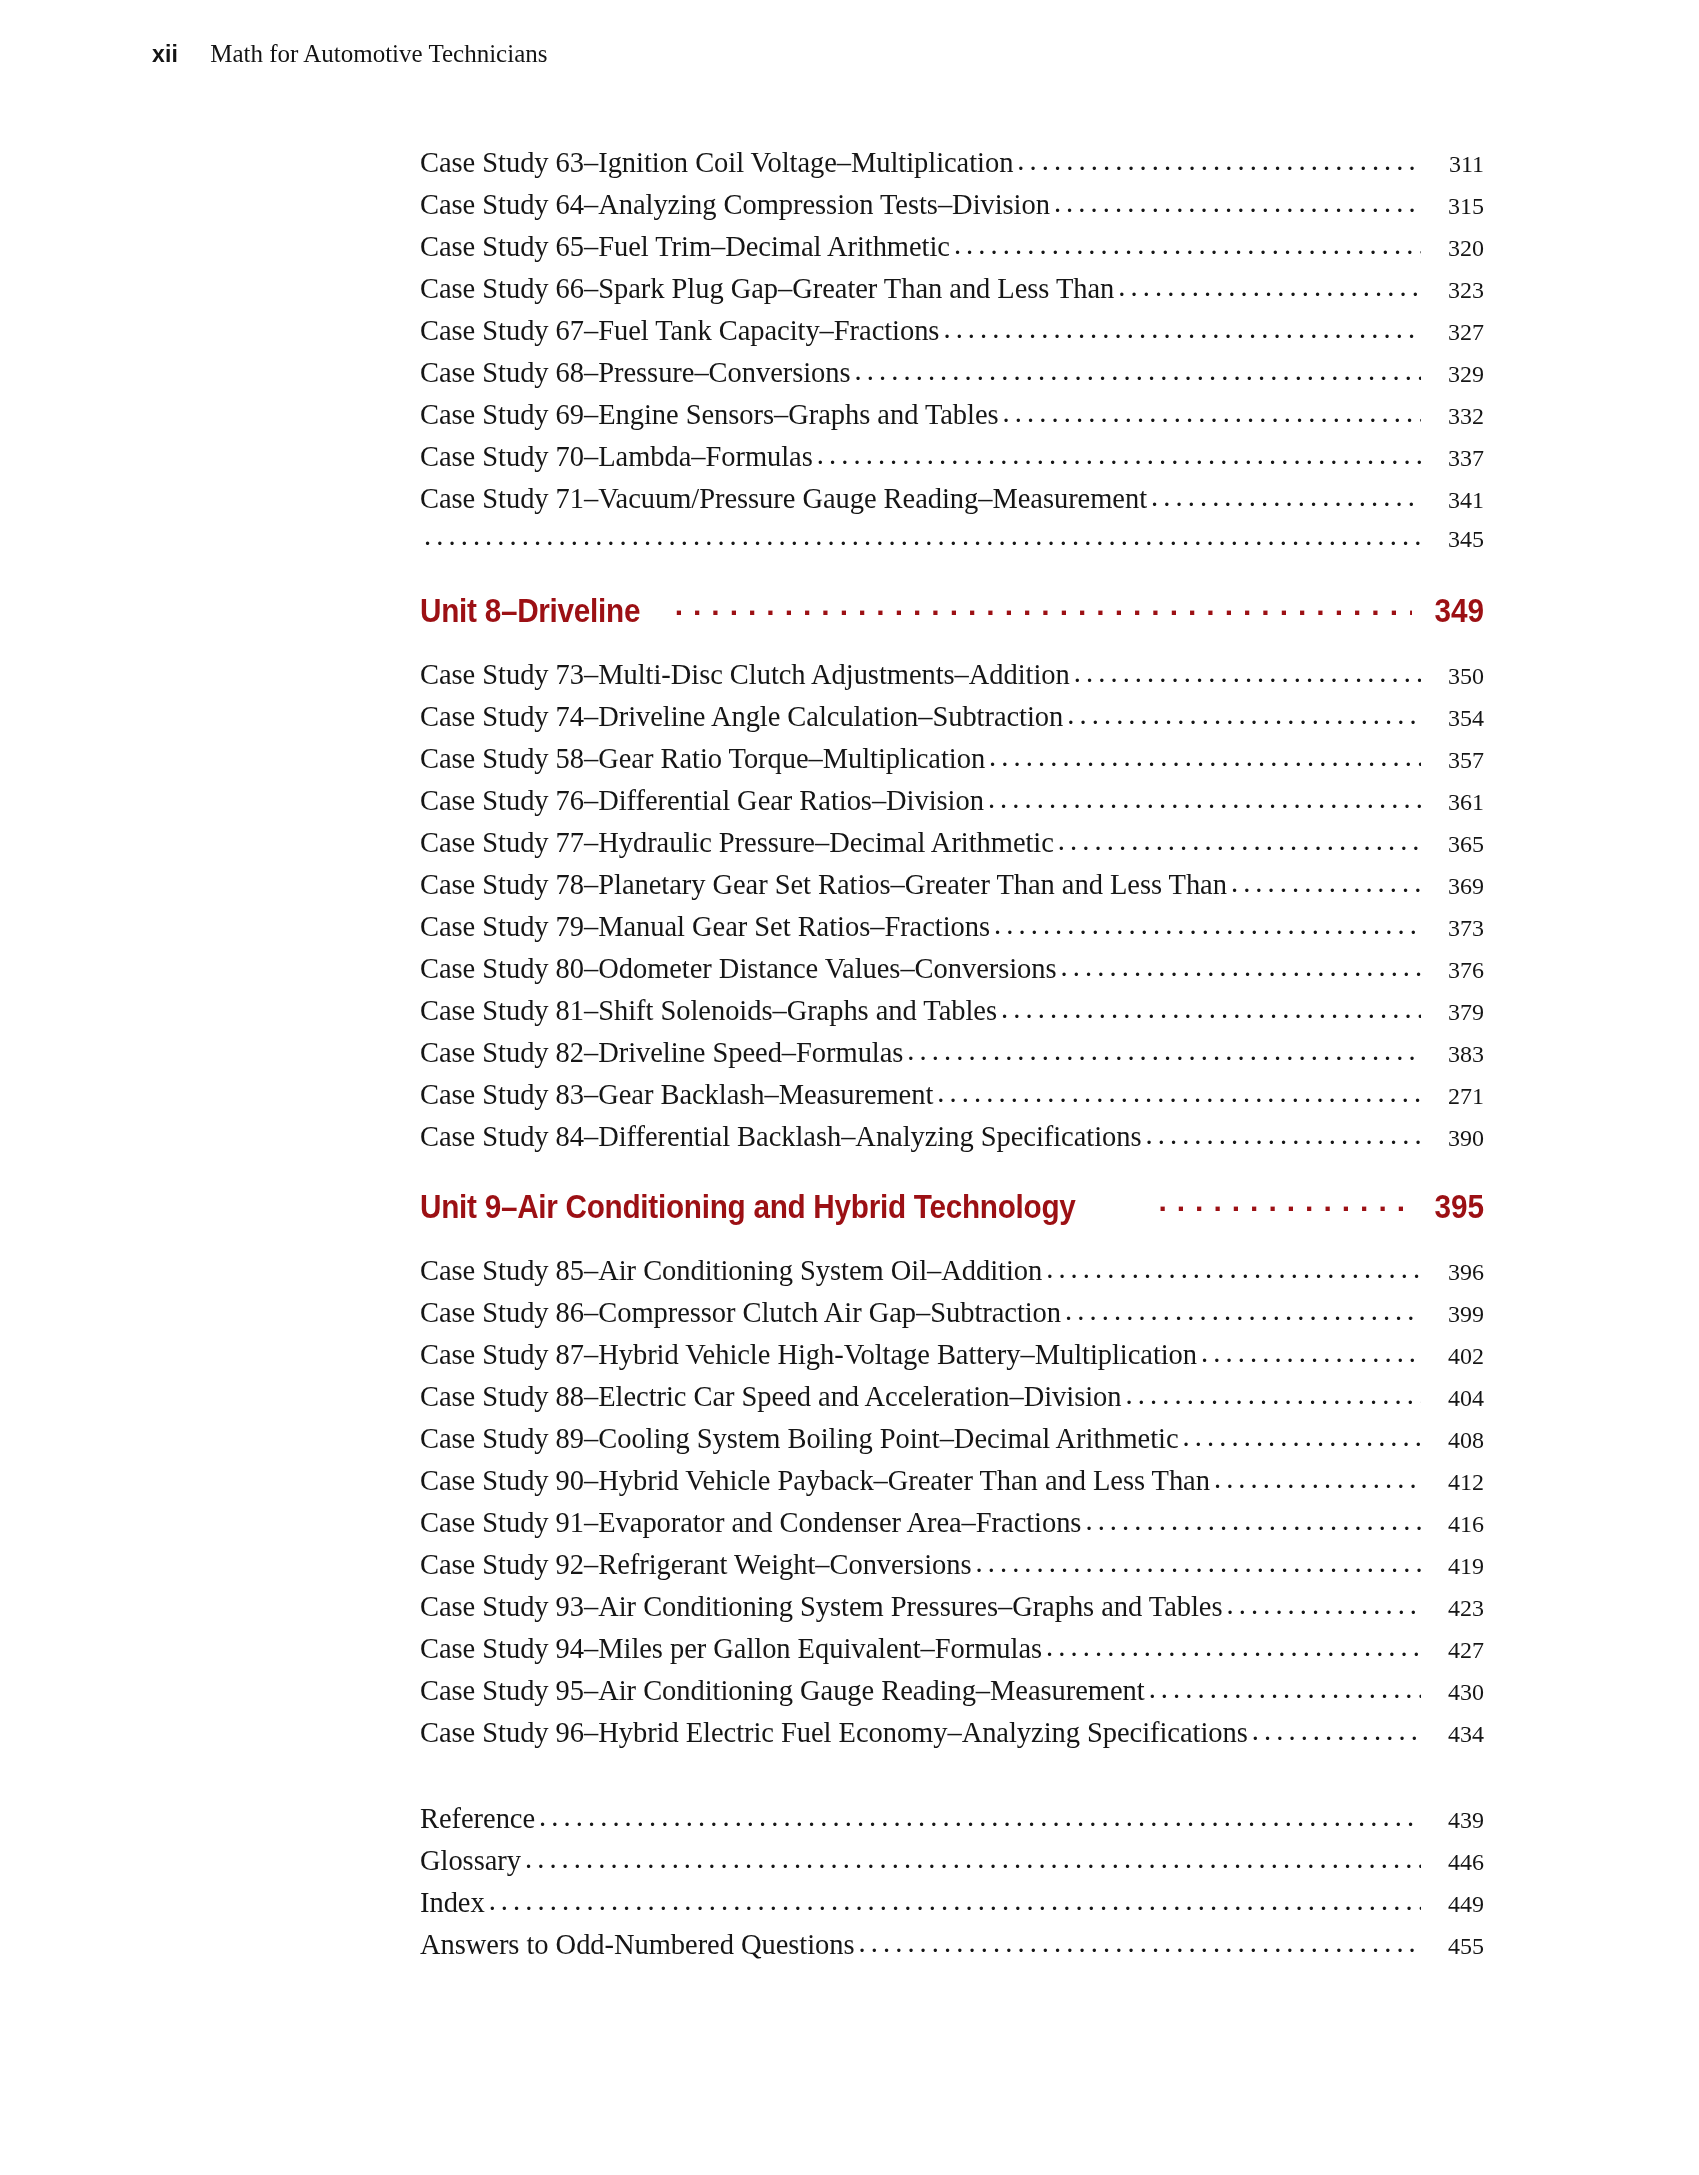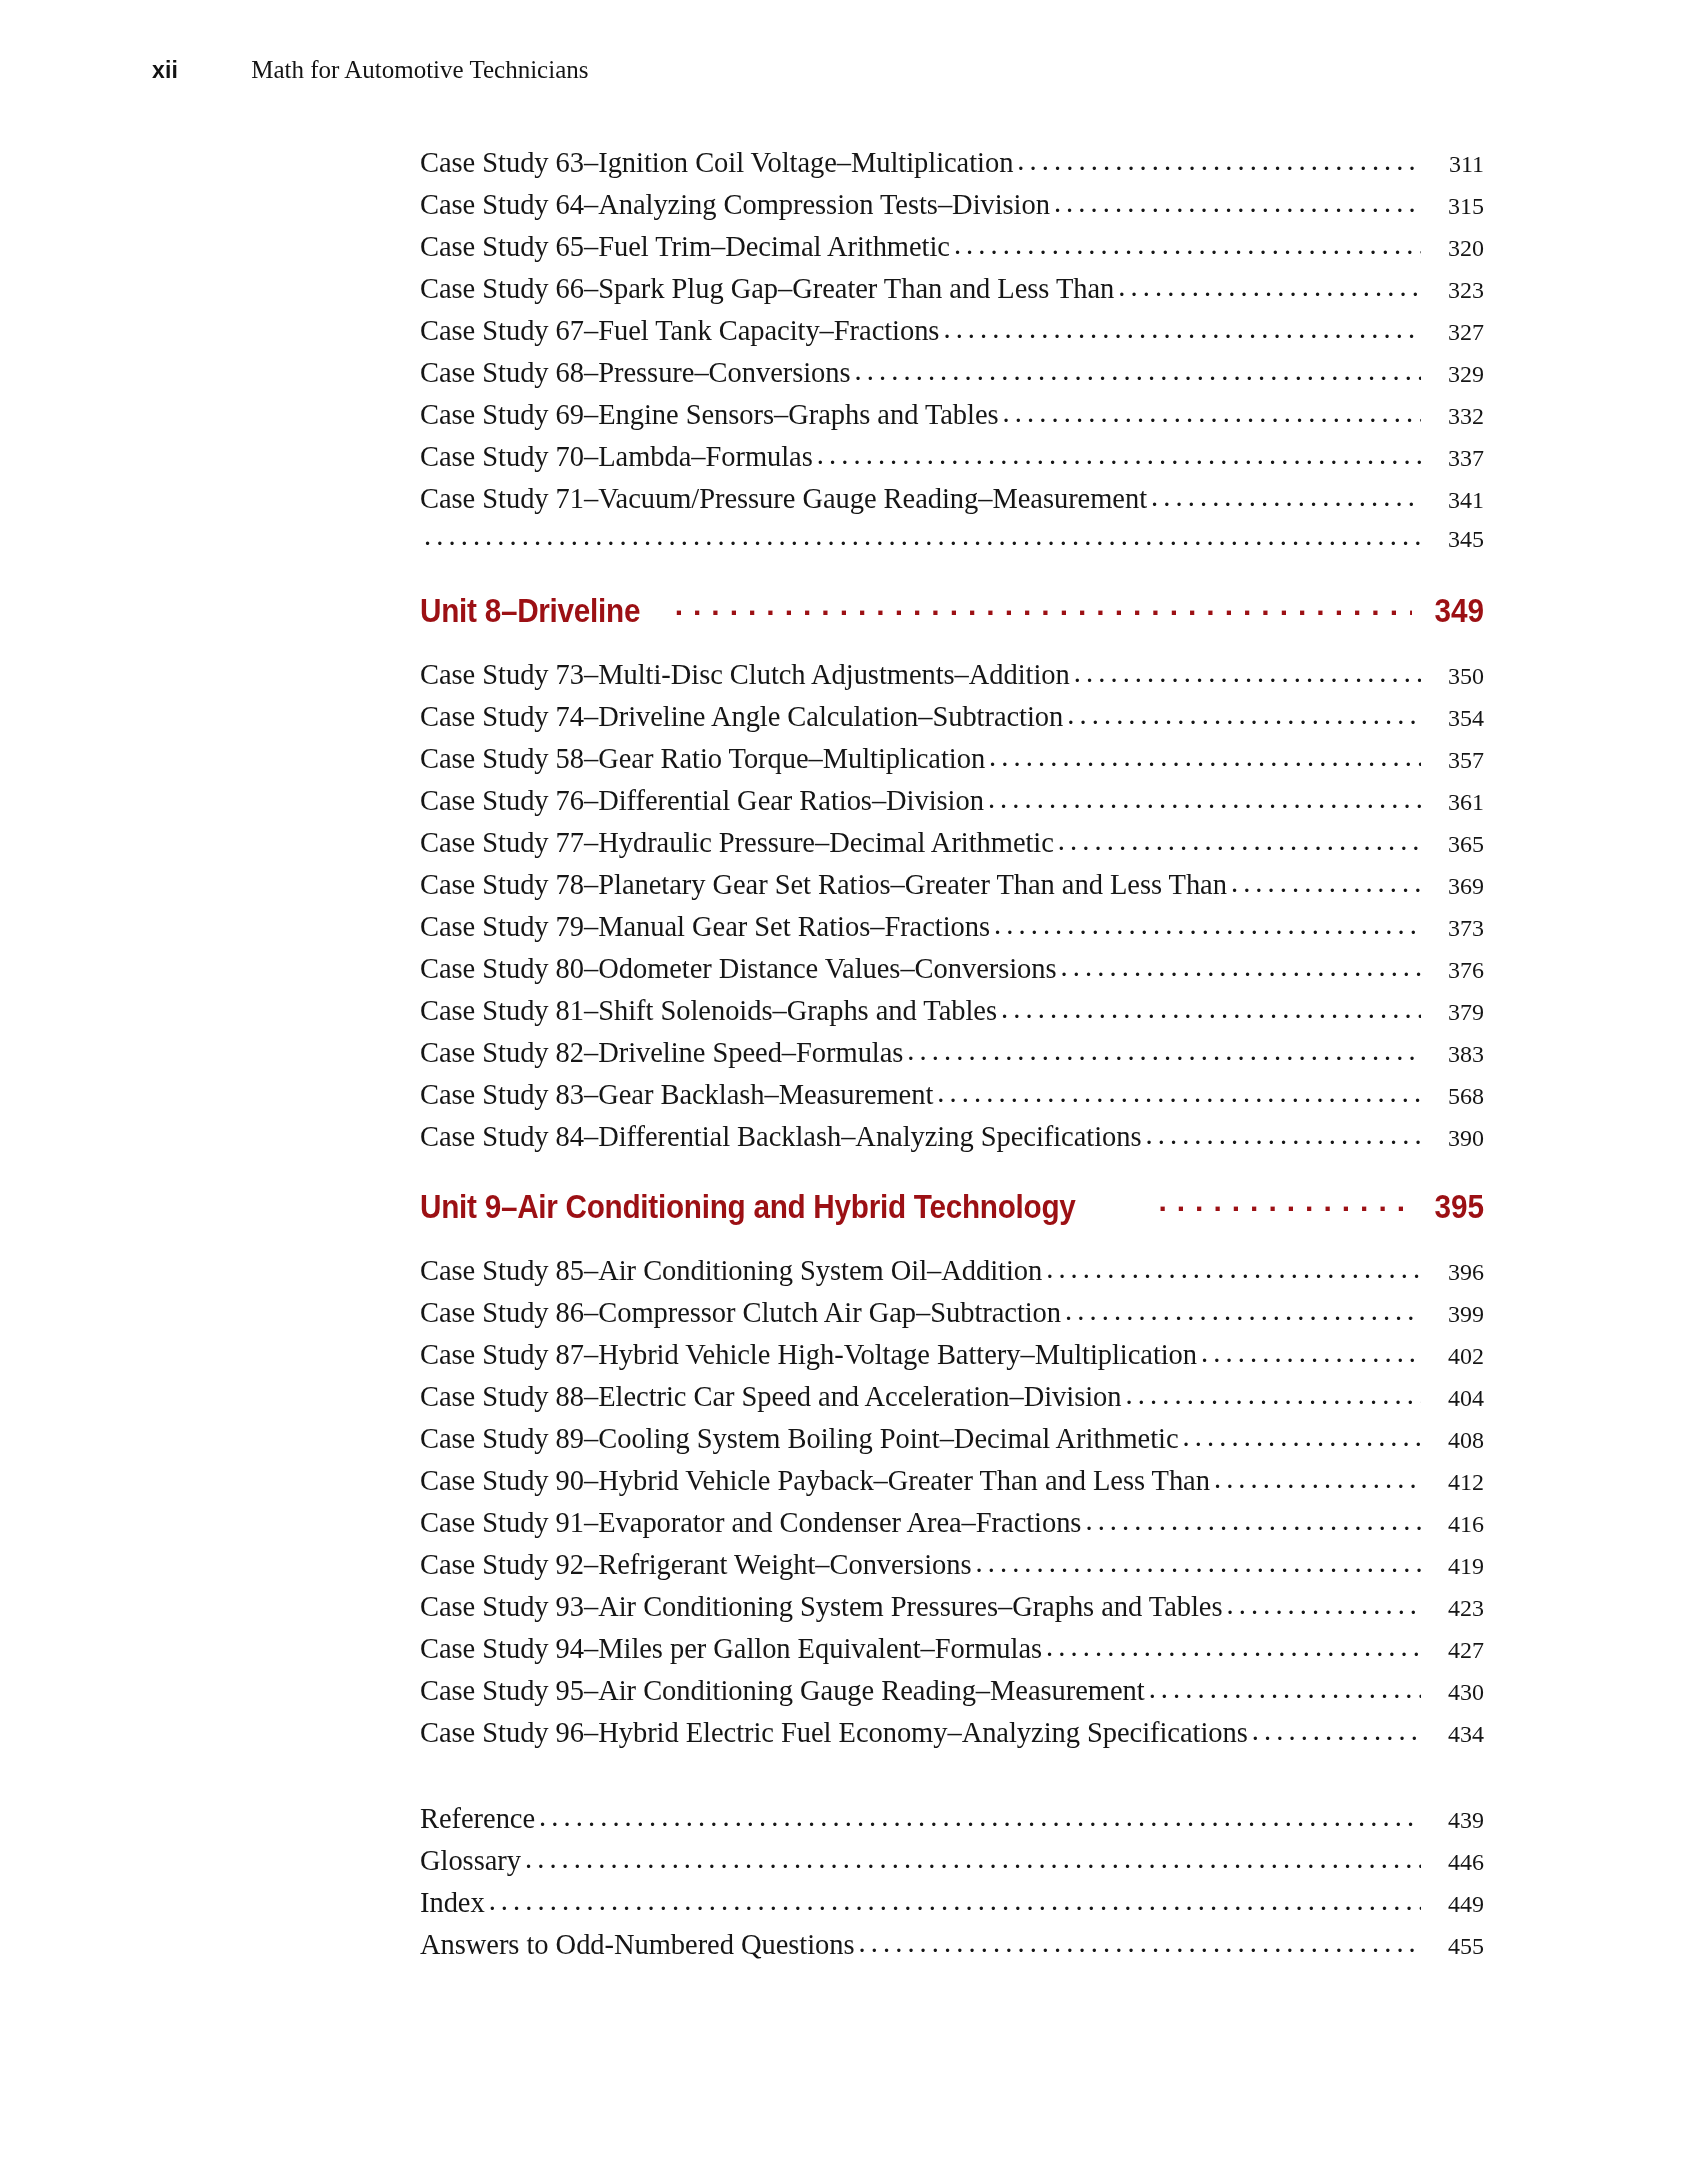--- a/index.html
+++ b/index.html
@@ -14,26 +14,25 @@
     background: #ffffff;
     box-sizing: border-box;
     font-family: "Liberation Serif", "DejaVu Serif", serif;
     color: #1a1a1a;
     overflow: hidden;
   }
 
   
   .running-head {
     position: absolute;
-    top: 56px;
+    top: 40px;
     left: 152px;
     display: flex;
     align-items: baseline;
     white-space: nowrap;
-    gap: 41px;
   }
   .folio {
     font-family: "Liberation Sans", "DejaVu Sans", sans-serif;
     font-weight: bold;
     font-size: 23px;
     letter-spacing: 0.2px;
     color: #141414;
   }
   .running-title {
     margin-left: 32px;
@@ -249,21 +248,21 @@
           <span class="pageno">379</span>
         </div>
         <div class="entry">
           <span class="label">Case Study 82–Driveline Speed–Formulas</span>
           <span class="leader">................................................................................................................................................................</span>
           <span class="pageno">383</span>
         </div>
         <div class="entry">
           <span class="label">Case Study 83–Gear Backlash–Measurement</span>
           <span class="leader">................................................................................................................................................................</span>
-          <span class="pageno">568</span>
+          <span class="pageno">271</span>
         </div>
         <div class="entry">
           <span class="label">Case Study 84–Differential Backlash–Analyzing Specifications</span>
           <span class="leader">................................................................................................................................................................</span>
           <span class="pageno">390</span>
         </div>
       </div>
       <div>
         <div class="unit">
           <span class="label">Unit 9–Air Conditioning and Hybrid Technology</span>

